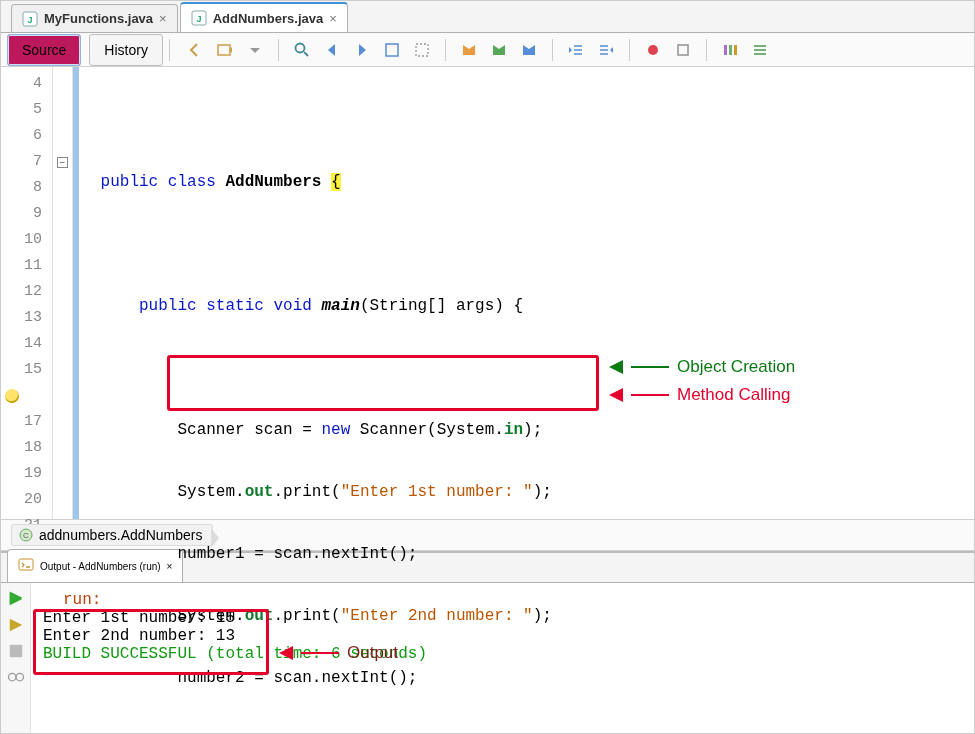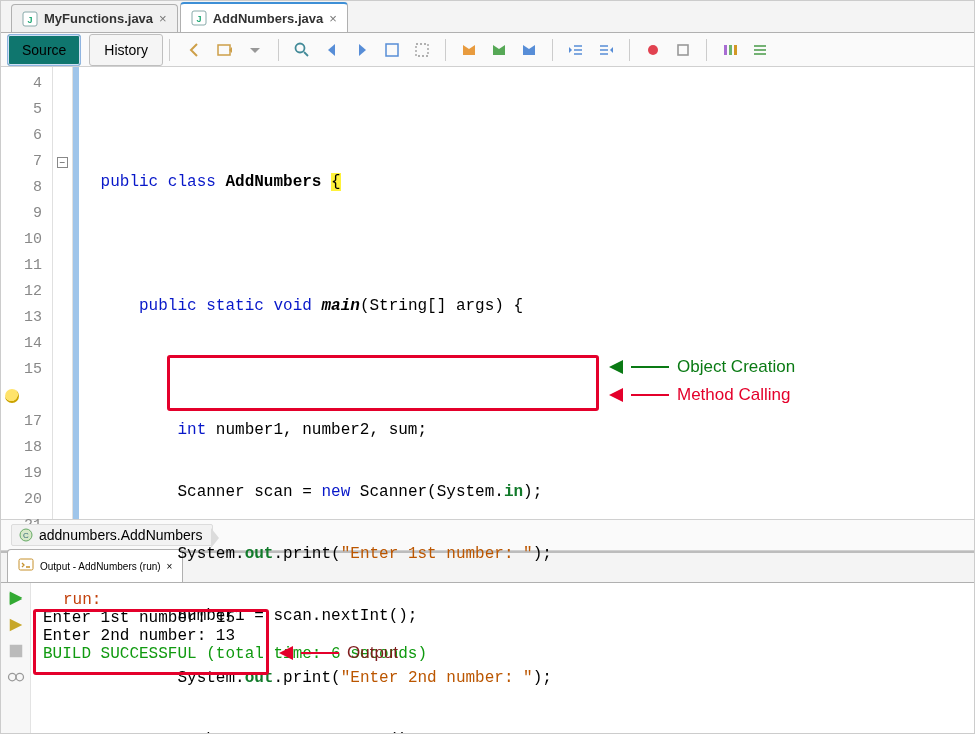--- a/index.html
+++ b/index.html
@@ -64,21 +64,21 @@
     height: 32px;
     display: flex; align-items: center;
     padding: 0 14px;
     border: 1px solid #bfbfbf;
     background: #f5f5f5;
     font-size: 14px;
     margin: 0 2px 0 6px;
     border-radius: 3px;
   }
   .mode-btn.active {
-    background: #0f766e;
+    background: #be185d;
     border-color: #8fb4e0;
     box-shadow: inset 0 0 0 1px #cfe0f5;
   }
   .toolbar-icons {
     display: flex;
     align-items: center;
     gap: 8px;
     padding-left: 10px;
   }
   .toolbar-sep {
@@ -398,21 +398,20 @@
       <div class="frow"></div>
   </div>
   <div class="blue-bar"></div>
 
   <div class="code">
     <div class="row"></div>
     <div class="row"> <span class="kw">public</span> <span class="kw">class</span> <span class="cls">AddNumbers</span> <span class="hl-yellow">{</span></div>
     <div class="row"></div>
     <div class="row">     <span class="kw">public</span> <span class="kw">static</span> <span class="kw">void</span> <span class="mth">main</span><span>(String[] args) {</span></div>
     <div class="row"></div>
-    <div class="row">         <span class="kw">int</span><span> number1, number2, sum;</span></div>
     <div class="row">         <span>Scanner scan = </span><span class="kw">new</span><span> Scanner(System.</span><span class="fld">in</span><span>);</span></div>
     <div class="row">         <span>System.</span><span class="fld">out</span><span>.print(</span><span class="str">"Enter 1st number: "</span><span>);</span></div>
     <div class="row">         <span>number1 = scan.nextInt();</span></div>
     <div class="row">         <span>System.</span><span class="fld">out</span><span>.print(</span><span class="str">"Enter 2nd number: "</span><span>);</span></div>
     <div class="row">         <span>number2 = scan.nextInt();</span></div>
     
     
     
     
     

